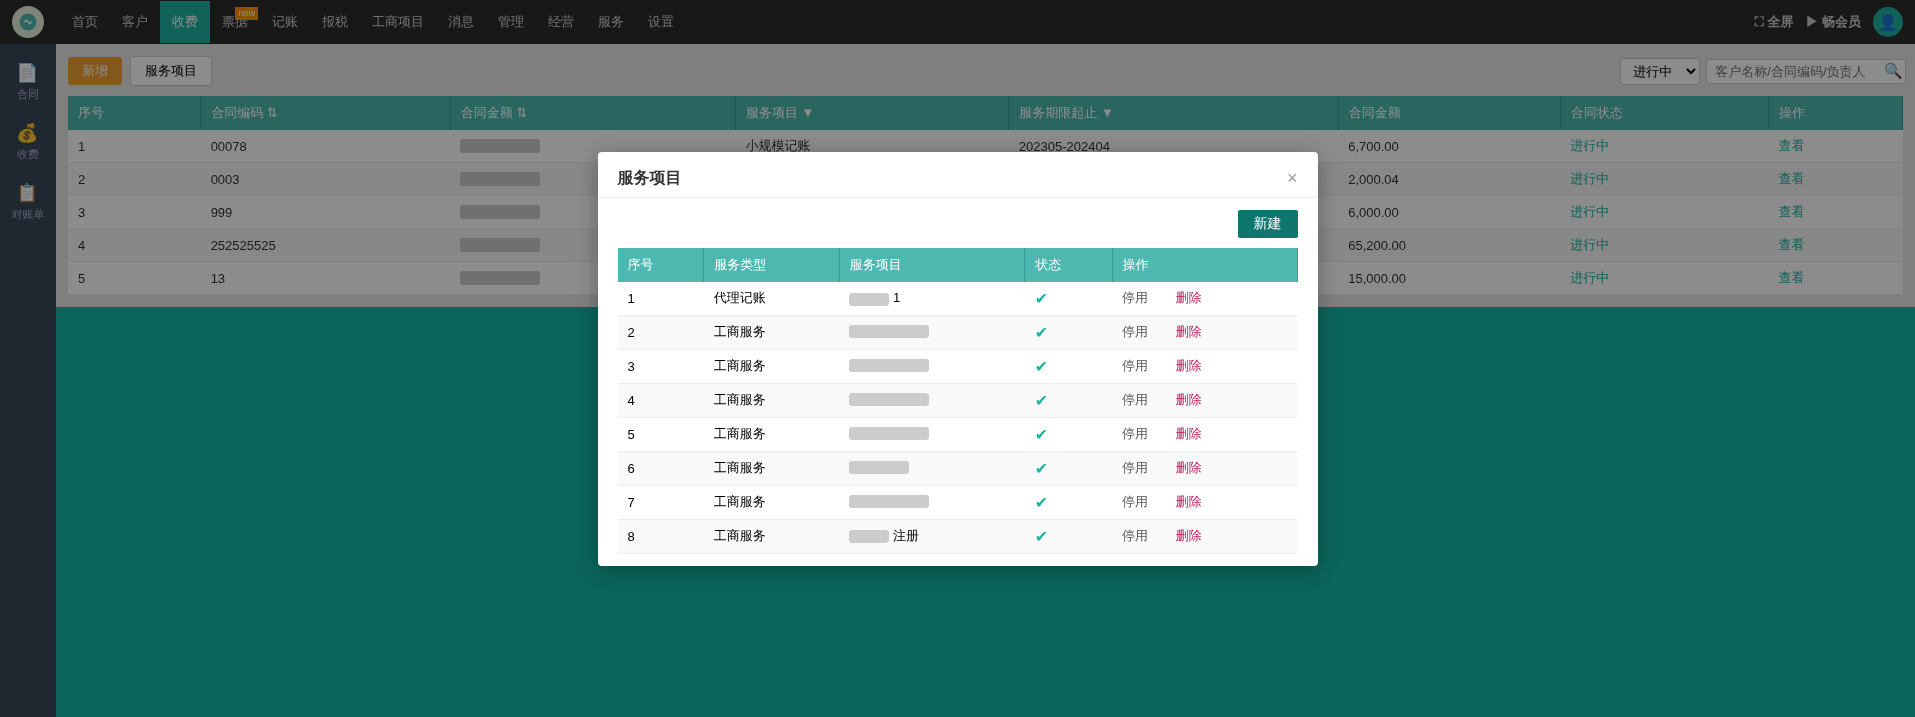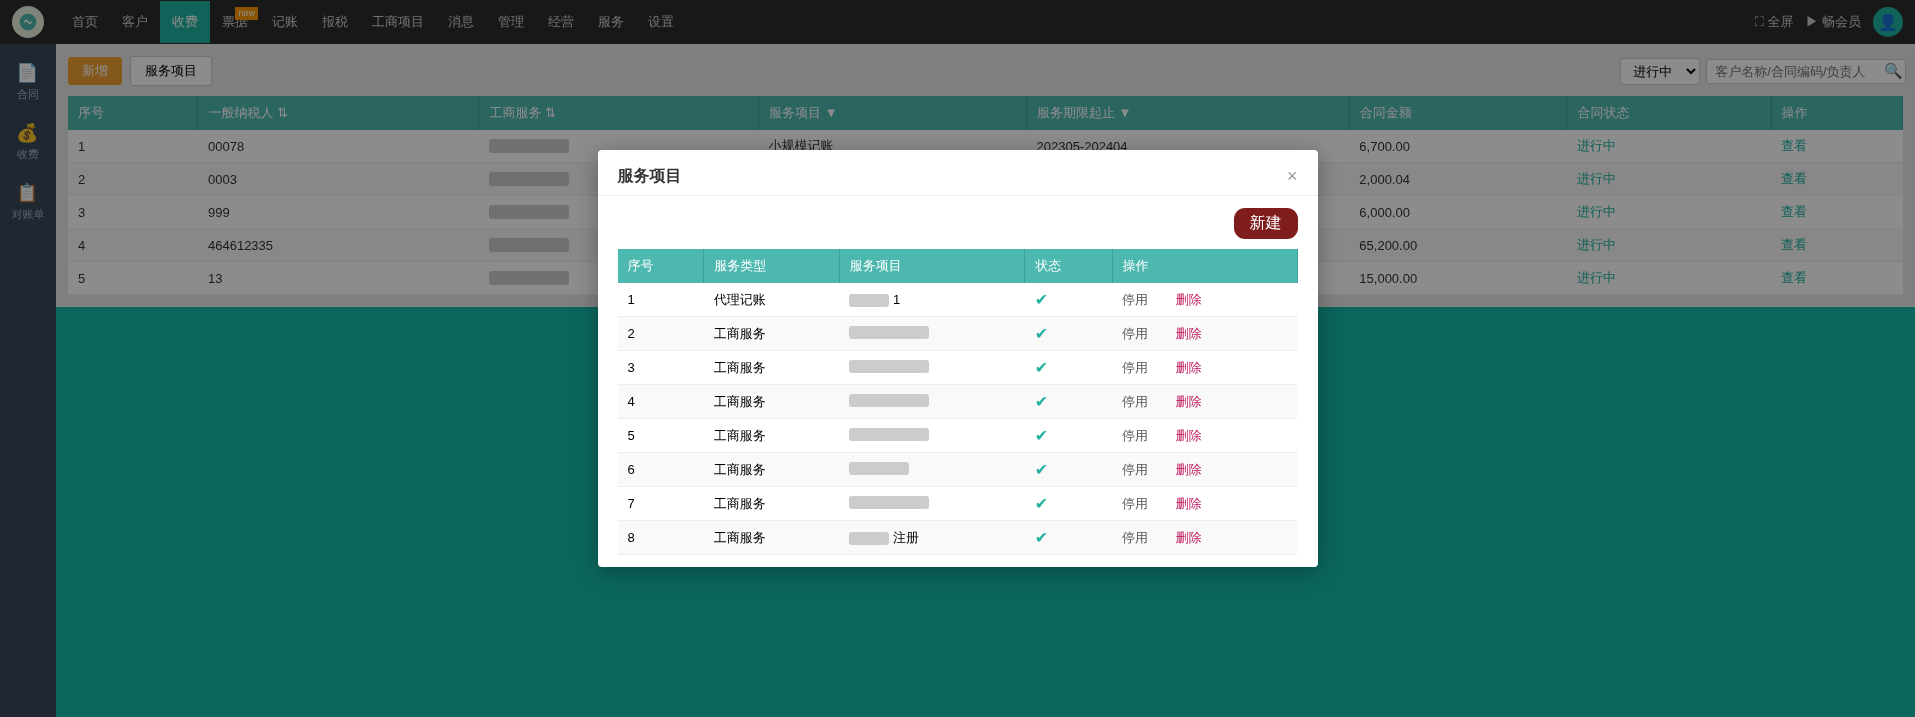--- a/index.html
+++ b/index.html
@@ -51,20 +51,21 @@
       border-radius: 0;
       line-height: 1.2;
     }
     .top-nav-right {
       margin-left: auto;
       display: flex;
       align-items: center;
       gap: 12px;
       color: #ccc;
       font-size: 13px;
+      font-weight: bold;
     }
     .top-nav-right span { cursor: pointer; }
     .avatar {
       width: 30px;
       height: 30px;
       background: #20b2a0;
       border-radius: 50%;
       display: flex;
       align-items: center;
       justify-content: center;
@@ -261,27 +262,27 @@
       padding: 12px 20px;
       overflow-y: auto;
       flex: 1;
     }
     .dialog-toolbar {
       display: flex;
       justify-content: flex-end;
       margin-bottom: 10px;
     }
     .btn-new-dialog {
-      background: #7f1d1d;
+      background: #0f766e;
       color: #fff;
       border: none;
       padding: 5px 16px;
-      border-radius: 11px;
-      cursor: pointer;
-      font-size: 16px;
+      border-radius: 2px;
+      cursor: pointer;
+      font-size: 14px;
     }
 
     
     .dialog-table {
       width: 100%;
       border-collapse: collapse;
     }
     .dialog-table thead tr {
       background: #4db8b0;
       color: #fff;
@@ -406,22 +407,22 @@
           </select>
           <input class="search-box" type="text" placeholder="客户名称/合同编码/负责人" style="">
           <button class="search-icon-btn">🔍</button>
         </div>
       </div>
 
       <table class="data-table">
         <thead>
           <tr>
             <th>序号</th>
-            <th>一般纳税人 ⇅</th>
-            <th>工商服务 ⇅</th>
+            <th>合同编码 ⇅</th>
+            <th>合同金额 ⇅</th>
             <th>服务项目 ▼</th>
             <th>服务期限起止 ▼</th>
             <th>合同金额</th>
             <th>合同状态</th>
             <th>操作</th>
           </tr>
         </thead>
         <tbody id="main-table-body">
         <tr>
     <td>1</td>
@@ -448,21 +449,21 @@
     <td>999</td>
     <td><span class="blurred">&nbsp;&nbsp;&nbsp;&nbsp;&nbsp;&nbsp;&nbsp;&nbsp;&nbsp;&nbsp;&nbsp;&nbsp;</span></td>
     <td>小规模记账</td>
     <td>202305-202404</td>
     <td>6,000.00</td>
     <td><span class="status-badge">进行中</span></td>
     <td><a class="link-btn">查看</a></td>
   </tr>
             <tr>
     <td>4</td>
-    <td>464612335</td>
+    <td>252525525</td>
     <td><span class="blurred">&nbsp;&nbsp;&nbsp;&nbsp;&nbsp;&nbsp;&nbsp;&nbsp;&nbsp;&nbsp;&nbsp;&nbsp;</span></td>
     <td>一般纳税人...</td>
     <td>201807-202403</td>
     <td>65,200.00</td>
     <td><span class="status-badge">进行中</span></td>
     <td><a class="link-btn">查看</a></td>
   </tr>
             <tr>
     <td>5</td>
     <td>13</td>

